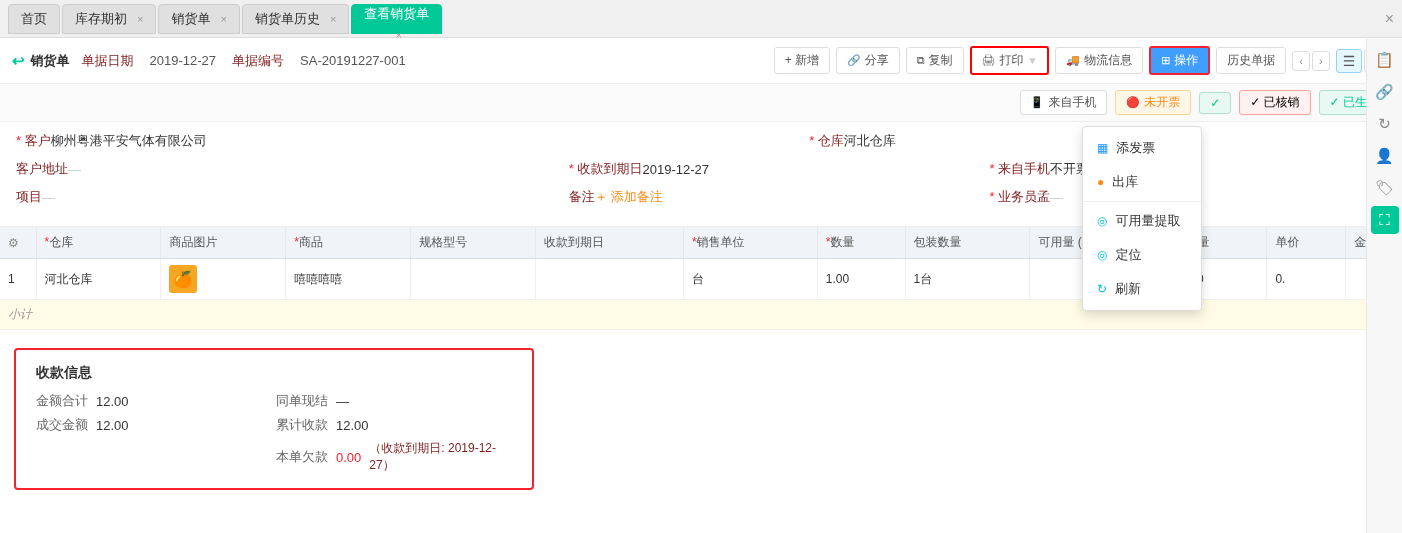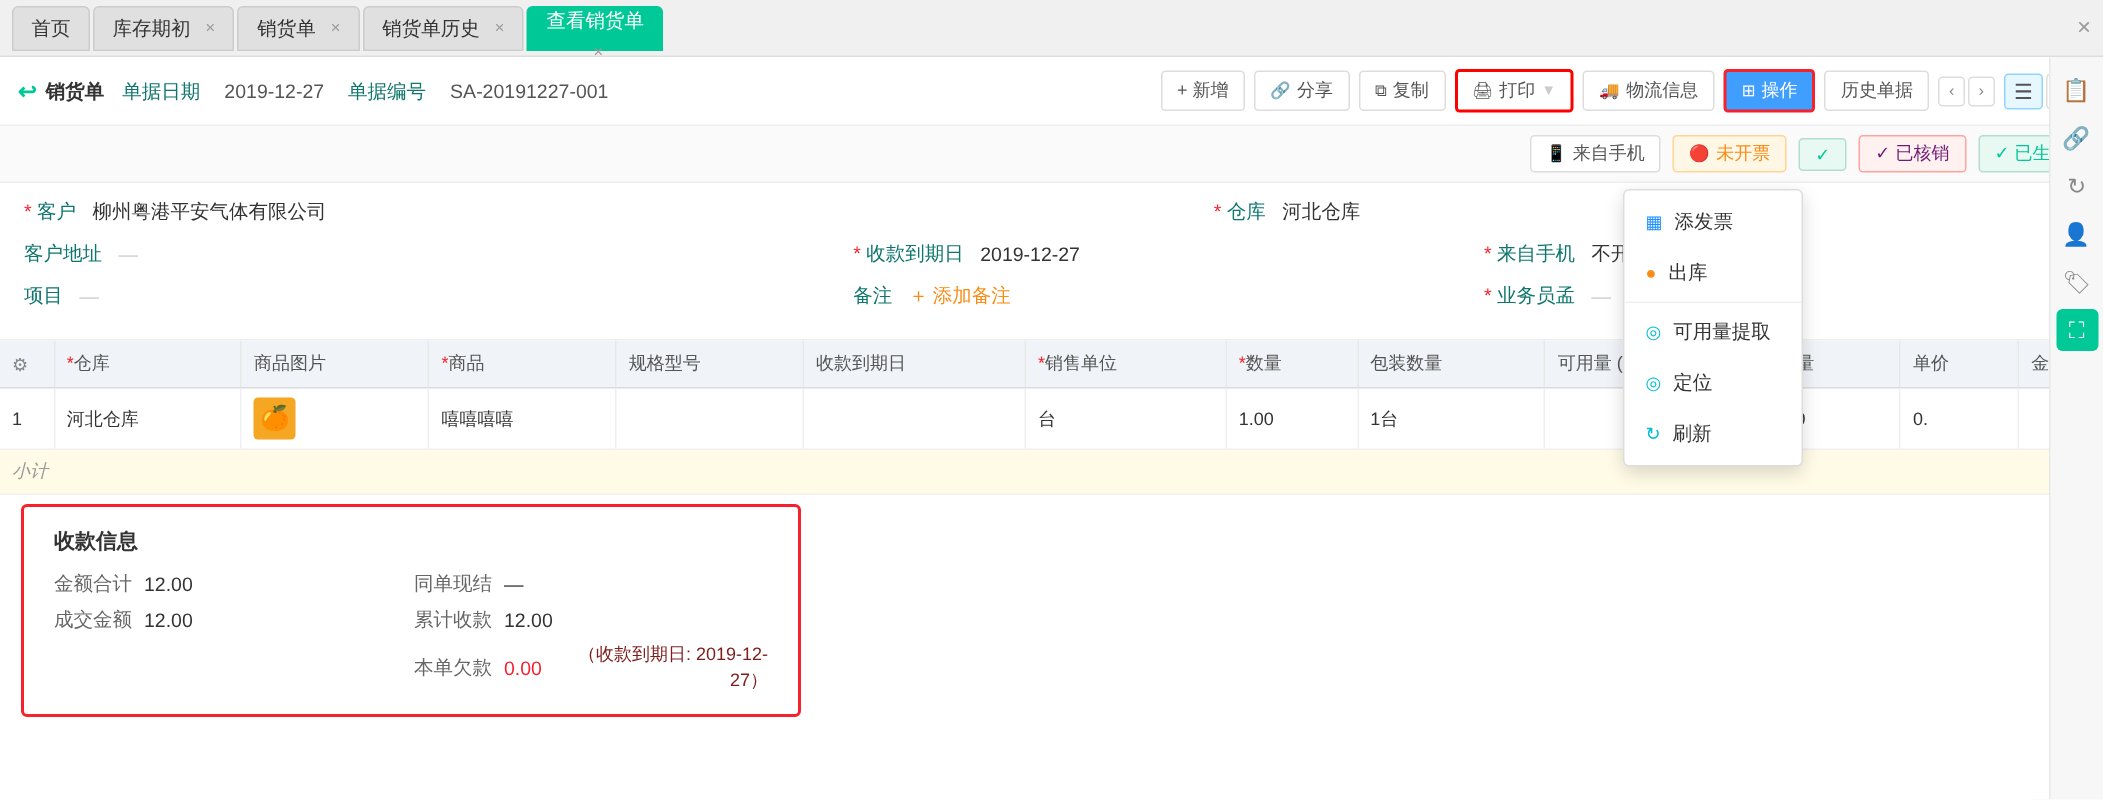--- a/index.html
+++ b/index.html
@@ -45,28 +45,28 @@
       display: flex; align-items: center; justify-content: flex-end; padding: 6px 12px;
       background: #fafafa; border-bottom: 1px solid #eee; gap: 8px;
     }
     .btn-small {
       display: flex; align-items: center; gap: 4px; padding: 3px 10px; border: 1px solid #ddd;
       border-radius: 3px; background: #fff; cursor: pointer; font-size: 12px; color: #555;
     }
     .btn-small.green { background: #e8f8f2; color: #00c896; border-color: #b2dece; }
     .btn-small.orange { background: #fff7e6; color: #fa8c16; border-color: #ffd591; }
     .btn-status { padding: 3px 10px; border-radius: 3px; font-size: 12px; border: 1px solid; }
-    .btn-status.sold { background: #fff1f0; color: #701a75; border-color: #ffa39e; }
+    .btn-status.sold { background: #fff1f0; color: #000000; border-color: #ffa39e; }
     .btn-status.effective { background: #e8f8f2; color: #00c896; border-color: #b2dece; }
 
     
     .form-area { padding: 10px 16px; background: #fff; }
     .form-row { display: flex; align-items: center; margin-bottom: 10px; gap: 24px; flex-wrap: nowrap; }
-    .form-field { display: flex; align-items: center; gap: 11px; flex: 1; min-width: 0; }
-    .field-label { color: #0f766e; white-space: nowrap; font-size: 13px; }
+    .form-field { display: flex; align-items: center; gap: 0; flex: 1; min-width: 0; }
+    .field-label { color: #7f1d1d; white-space: nowrap; font-size: 13px; }
     .field-label.required::before { content: '* '; color: #f5222d; }
     .field-value { color: #333; font-size: 13px; }
     .field-empty { color: #ccc; }
     .add-note { color: #fa8c16; cursor: pointer; display: flex; align-items: center; gap: 3px; font-size: 13px; }
 
     
     .table-wrap { overflow-x: auto; border-top: 1px solid #eee; }
     table { width: 100%; border-collapse: collapse; font-size: 12px; min-width: 900px; }
     thead tr { background: #f0f4f8; }
     thead th {
@@ -79,21 +79,21 @@
     .subtotal-row td { background: #fffbe6; color: #999; font-style: italic; }
     .th-gear { color: #888; cursor: pointer; }
 
     
     .prod-img { width: 28px; height: 28px; background: #f5a623; border-radius: 3px;
       display: flex; align-items: center; justify-content: center; color: #fff; font-size: 16px; }
 
     
     .summary-section {
       border: 2px solid #f5222d; border-radius: 4px; padding: 14px 20px;
-      margin: 6px 14px; background: #fff; max-width: 520px;
+      margin: 18px 14px; background: #fff; max-width: 520px;
     }
     .summary-title { font-weight: bold; font-size: 14px; margin-bottom: 10px; }
     .summary-grid { display: grid; grid-template-columns: 1fr 1fr; gap: 6px 4px; }
     .summary-item { display: flex; align-items: center; gap: 8px; font-size: 13px; }
     .summary-label { color: #666; white-space: nowrap; }
     .summary-value { color: #333; }
     .summary-value.red { color: #f5222d; }
     .summary-note { color: #7f1d1d; font-size: 12px; }
 
     
@@ -336,21 +336,21 @@
         <span class="summary-value">—</span>
       </div>
       <div class="summary-item">
         <span class="summary-label">成交金额</span>
         <span class="summary-value">12.00</span>
       </div>
       <div class="summary-item">
         <span class="summary-label">累计收款</span>
         <span class="summary-value">12.00</span>
       </div>
-      <div class="summary-item" style="grid-column: 2; text-align: right;">
+      <div class="summary-item" style="grid-column: 2;">
         <span class="summary-label">本单欠款</span>
         <span class="summary-value red">0.00</span>
         <span class="summary-note">（收款到期日: 2019-12-27）</span>
       </div>
     </div>
   </div>
 
   <div class="dropdown-menu">
     <div class="dropdown-item">
       <span class="dropdown-icon blue">▦</span>

